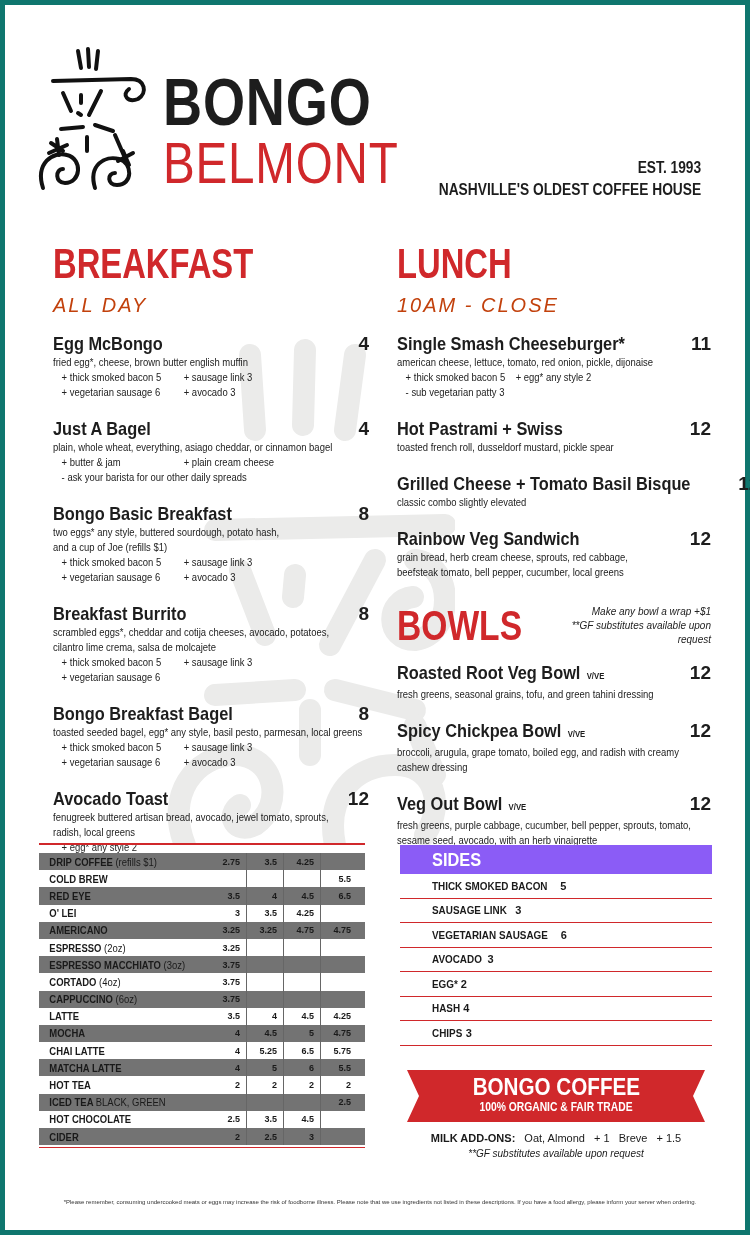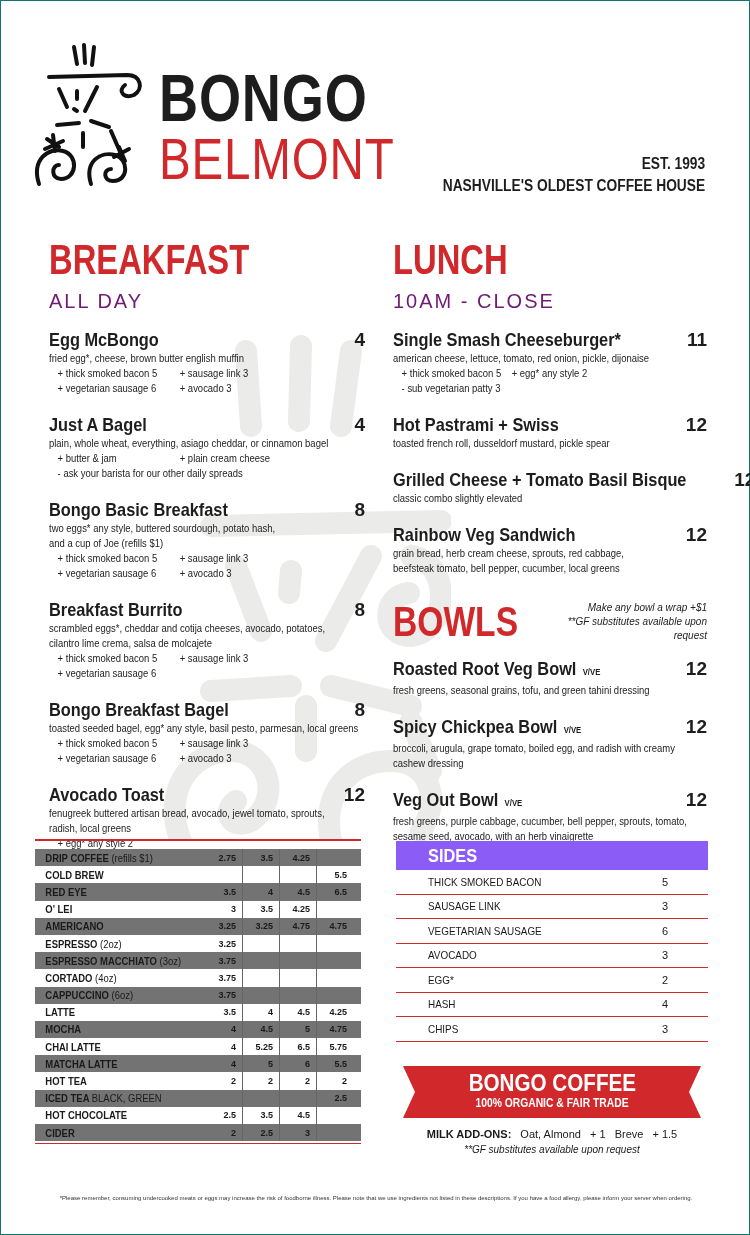--- a/index.html
+++ b/index.html
@@ -1,38 +1,38 @@
 <!DOCTYPE html>
 <html><head>
 <meta charset="utf-8">
 <style>
   * { box-sizing: border-box; margin: 0; padding: 0; }
   html, body { width: 750px; height: 1235px; background: #ffffff; overflow: hidden; }
   body { font-family: "Liberation Sans", sans-serif; color: #1a1a1a; position: relative; }
-  .page { position: relative; width: 750px; height: 1235px; border: 1px solid #0f766e; }
+  .page { position: relative; width: 750px; height: 1235px; border: 5px solid #0f766e; }
 
   
   .watermark { position: absolute; left: 150px; top: 330px; width: 300px; height: 510px; z-index: 0; pointer-events: none; }
 
   
   .logo-mark { position: absolute; left: 28px; top: 38px; width: 120px; height: 150px; z-index: 1; }
   .brand { position: absolute; left: 158px; top: 68px; z-index: 1; }
   .brand-top { font-family: "Liberation Sans", sans-serif; font-weight: 700; font-size: 66px; line-height: 58px; letter-spacing: 1px; color: #1d1d1d; transform: scaleX(0.82); transform-origin: left; display: block; }
   .brand-bottom { font-family: "Liberation Sans", sans-serif; font-weight: 400; font-size: 58px; line-height: 56px; letter-spacing: 1px; color: #d0282b; transform: scaleX(0.82); transform-origin: left; display: block; margin-top: 4px; }
   .tagline { position: absolute; right: 44px; top: 152px; text-align: right; z-index: 1; }
   .tagline div { font-weight: 700; font-size: 16px; line-height: 22px; color: #1d1d1d; transform: scaleX(0.86); transform-origin: right; }
 
   
   .col { position: absolute; z-index: 1; }
   .col-left { left: 48px; top: 237px; width: 316px; }
   .col-right { left: 392px; top: 237px; width: 314px; }
 
   .section-head { display: flex; align-items: baseline; gap: 8px; margin-bottom: 16px; white-space: nowrap; flex-direction: column; }
   .section-title { font-weight: 700; font-size: 42px; line-height: 44px; color: #d0282b; transform: scaleX(0.78); transform-origin: left; display: inline-block; }
-  .section-sub { font-size: 20px; letter-spacing: 2px; color: #701a75; margin-left: -34px; }
+  .section-sub { font-size: 20px; letter-spacing: 2px; color: #c2410c; margin-left: -34px; font-style: italic; }
   .col-right .section-sub { margin-left: -20px; }
 
   .item { margin-bottom: 18px; }
   .item-head { display: flex; justify-content: space-between; align-items: baseline; }
   .item-name { font-weight: 700; font-size: 19px; line-height: 22px; color: #1d1d1d; transform: scaleX(0.86); transform-origin: left; white-space: nowrap; display: inline-block; }
   .item-price { font-weight: 700; font-size: 19px; line-height: 22px; color: #1d1d1d; }
   .diet { font-size: 9px; font-weight: 700; margin-left: 2px; }
   .item-desc { font-size: 11px; line-height: 15px; color: #222; transform: scaleX(0.86); transform-origin: left; width: 116%; }
   .addons { font-size: 11px; line-height: 15px; color: #222; padding-left: 10px; transform: scaleX(0.86); transform-origin: left; width: 116%; }
   .addon-row { display: flex; }
@@ -54,21 +54,21 @@
   .trow .tname { width: 170px; padding-left: 12px; font-weight: 700; white-space: nowrap; transform: scaleX(0.86); transform-origin: left; }
   .trow .tname .light { font-weight: 400; }
   .tcell { width: 37px; text-align: right; padding-right: 6px; font-size: 9px; font-weight: 700; height: 100%; display: flex; align-items: center; justify-content: flex-end; }
   .tcell.b { border-left: 1px solid #666; }
   .barista-bottom { height: 1px; background: #d0282b; margin-top: 2px; }
 
   
   .sides { position: absolute; left: 395px; top: 840px; width: 312px; z-index: 1; }
   .sides-head { background: #8b5cf6; height: 29px; display: flex; align-items: center; padding-left: 32px; }
   .sides-title { color: #fff; font-weight: 700; font-size: 19px; transform: scaleX(0.86); transform-origin: left; display: inline-block; }
-  .side-row { display: flex; justify-content: space-between; height: 24.5px; align-items: center; border-bottom: 1px solid #d0282b; padding-left: 32px; padding-right: 40px; font-size: 11px; }
+  .side-row { display: flex; justify-content: flex-start; height: 24.5px; align-items: center; border-bottom: 1px solid #d0282b; padding-left: 32px; padding-right: 40px; font-size: 11px; font-weight: bold; }
   .side-name { transform: scaleX(0.9); transform-origin: left; white-space: nowrap; }
 
   
   .banner { position: absolute; left: 402px; top: 1065px; width: 298px; height: 52px; z-index: 1; }
   .banner svg { position: absolute; left: 0; top: 0; }
   .banner-text { position: absolute; left: 0; top: 4px; width: 100%; text-align: center; color: #fff; }
   .banner-title { font-weight: 700; font-size: 24px; line-height: 26px; transform: scaleX(0.86); display: inline-block; }
   .banner-sub { font-weight: 700; font-size: 12px; line-height: 14px; transform: scaleX(0.86); display: block; }
 
   .milk { position: absolute; left: 395px; top: 1127px; width: 312px; text-align: center; font-size: 11px; z-index: 1; }

